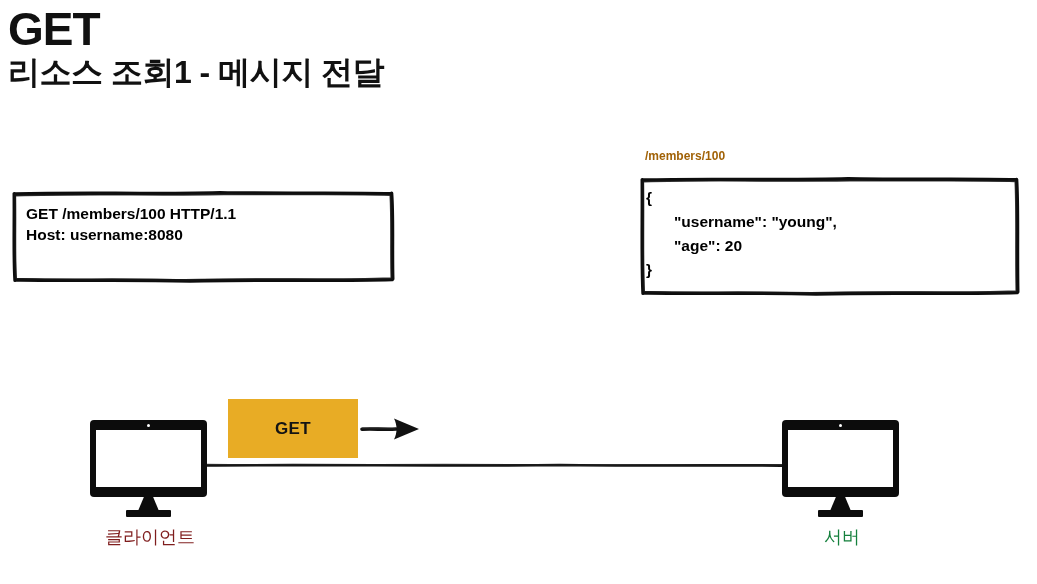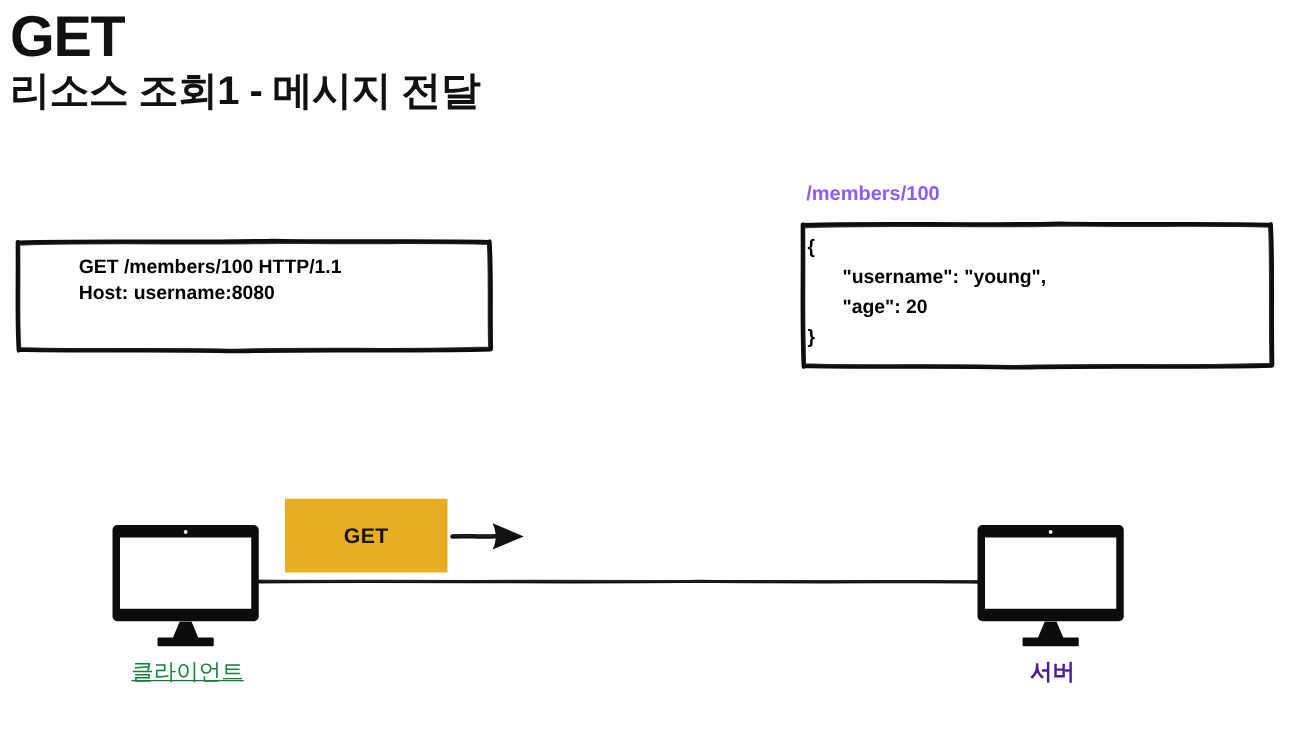--- a/index.html
+++ b/index.html
@@ -62,21 +62,20 @@
 
   
   #request-box {
     left: 14px;
     top: 192px;
     width: 377px;
     height: 87px;
   }
   #request-box .box-content {
     padding: 11px 0 0 12px;
-    margin-left: 37px;
   }
   .req-line {
     font-size: 15.5px;
     font-weight: bold;
     line-height: 21px;
     color: #000;
     white-space: nowrap;
   }
 
   
@@ -97,24 +96,24 @@
     white-space: pre;
   }
   .json-line.indent {
     padding-left: 28px;
   }
 
   #response-label {
     position: absolute;
     left: 645px;
     top: 146px;
-    font-size: 16px;
+    font-size: 12px;
     font-weight: bold;
     line-height: 20px;
-    color: #8b5cf6;
+    color: #a16207;
     white-space: nowrap;
   }
 
   
   #flow {
     position: absolute;
     left: 0;
     top: 380px;
     width: 1037px;
     height: 204px;
@@ -260,31 +259,31 @@
   </svg>
 
   <div class="monitor" id="client-monitor">
     <div class="screen-frame">
       <div class="webcam"></div>
       <div class="screen-inner"></div>
     </div>
     <div class="neck"></div>
     <div class="foot"></div>
   </div>
-  <div class="node-label" id="client-label" style="color: #15803d; text-decoration: underline;">클라이언트</div>
+  <div class="node-label" id="client-label" style="color: #7f1d1d;">클라이언트</div>
 
   <div class="monitor" id="server-monitor">
     <div class="screen-frame">
       <div class="webcam"></div>
       <div class="screen-inner"></div>
     </div>
     <div class="neck"></div>
     <div class="foot"></div>
   </div>
-  <div class="node-label" id="server-label" style="color: #4c1d95; font-weight: bold;">서버</div>
+  <div class="node-label" id="server-label" style="color: #15803d;">서버</div>
 
   <div id="get-chip" style="background: rgb(232, 172, 37);">
     <span id="get-chip-label">GET</span>
   </div>
 
   <svg id="arrow-svg" viewBox="0 0 66 30">
     <path d="M2,15.2 C12,14.4 24,15.8 36,15" fill="none" stroke="#111111" stroke-width="3.6" stroke-linecap="round"></path>
     <path d="M2.5,14.2 C14,15.4 25,13.8 35,14.8" fill="none" stroke="#222222" stroke-width="1.6" stroke-linecap="round" opacity="0.8"></path>
     <path d="M34,4.6 L59,15.1 L34,25.6 C37.4,19.2 37.4,11.2 34,4.6 Z" fill="#111111"></path>
   </svg>

